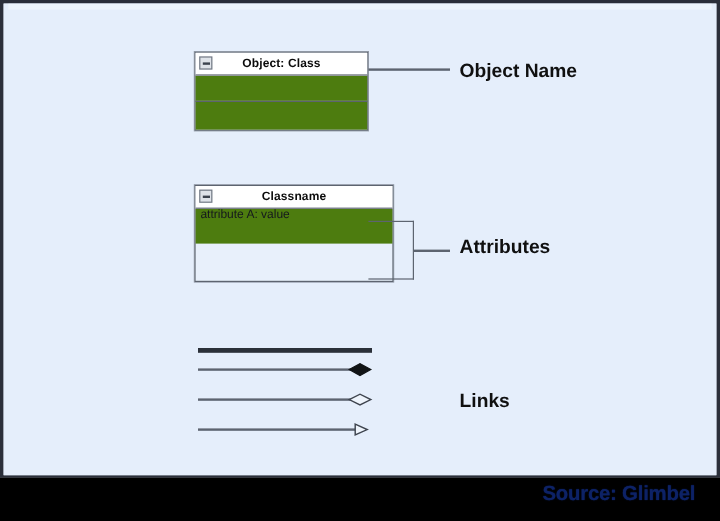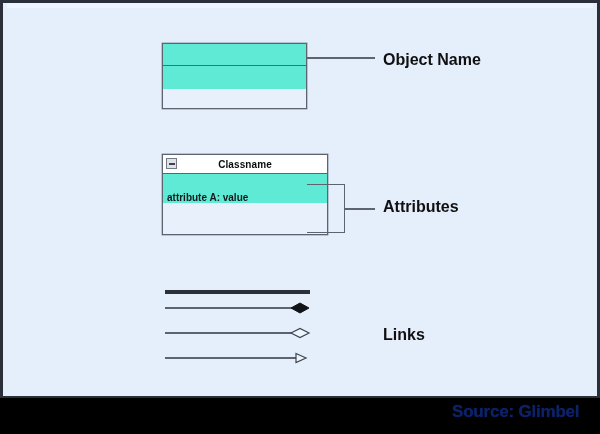--- a/index.html
+++ b/index.html
@@ -122,25 +122,24 @@
     content: "";
     display: block;
     width: 6px;
     height: 2px;
     background: #3c4characters;
     background: #3c434e;
   }
 
   .uml-row {
     box-sizing: border-box;
-    background: #5eead4;
+    background: #4d7c0f;
     display: flex;
-    align-items: flex-end;
+    align-items: flex-start;
     padding-left: 4px;
-    font-weight: bold;
   }
   .uml-row.divided {
     border-top: 1px solid #5d6470;
   }
   .uml-row-label {
     font-size: 10px;
     color: #15181d;
   }
 
   
@@ -193,20 +192,24 @@
 </head>
 <body>
 
 <div id="app-window">
 
   <div id="canvas-frame">
     <div id="canvas">
       <div id="canvas-highlight"></div>
 
       <div class="uml-box" style="left:159px; top:40px; width:145px; height:66px;">
+        <div class="uml-header">
+          <span class="collapse-icon"></span>
+          <span class="uml-header-title">Object: Class</span>
+        </div>
         <div class="uml-row" style="height:21px;">
           <span class="uml-row-label"></span>
         </div>
         <div class="uml-row divided" style="height:24px;">
           <span class="uml-row-label"></span>
         </div>
       </div>
 
       <div class="leader-line" style="left:304px; top:54px; width:68px;"></div>
       <div class="callout-label" style="left:380px; top:48px;">Object Name</div>

